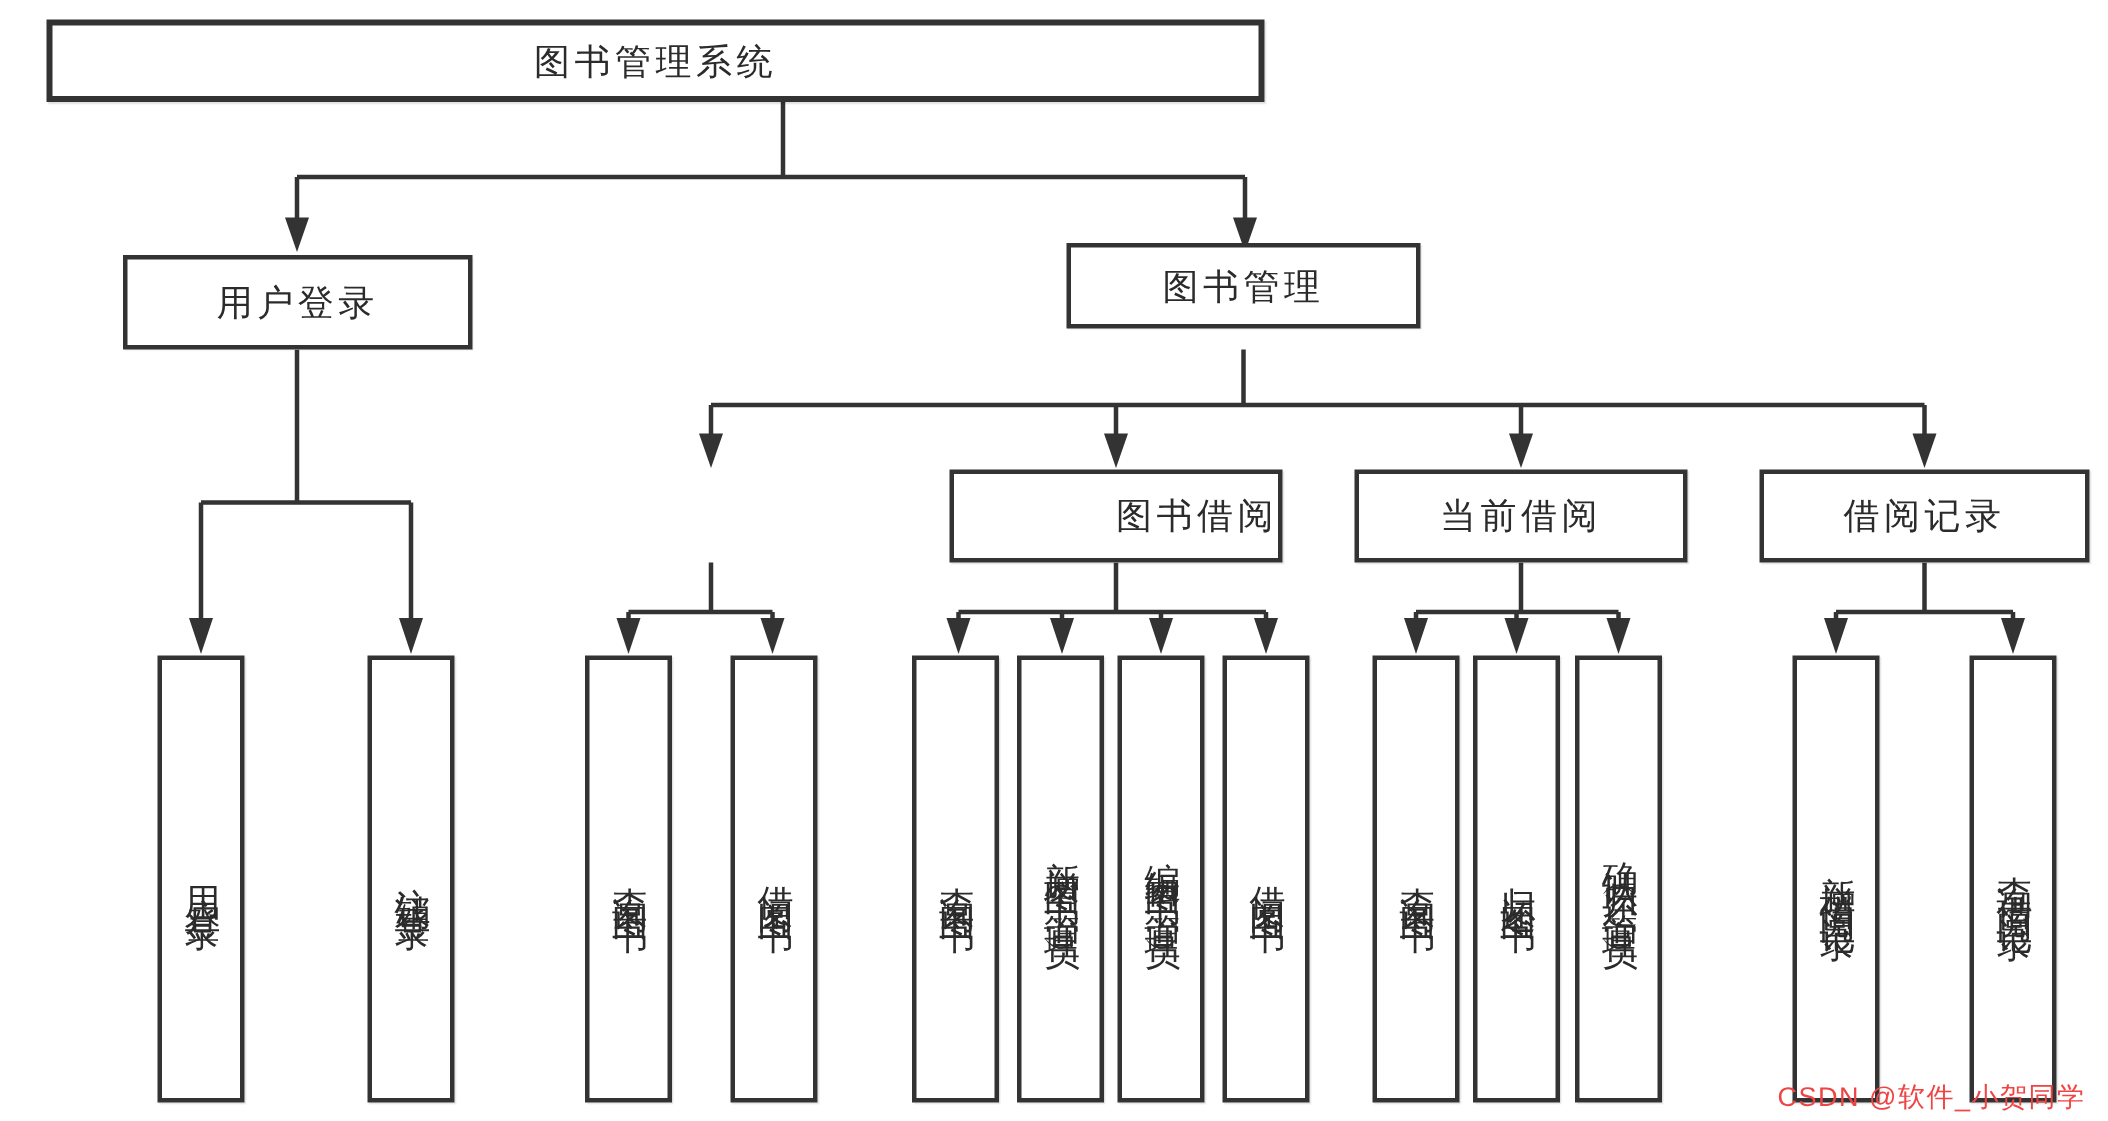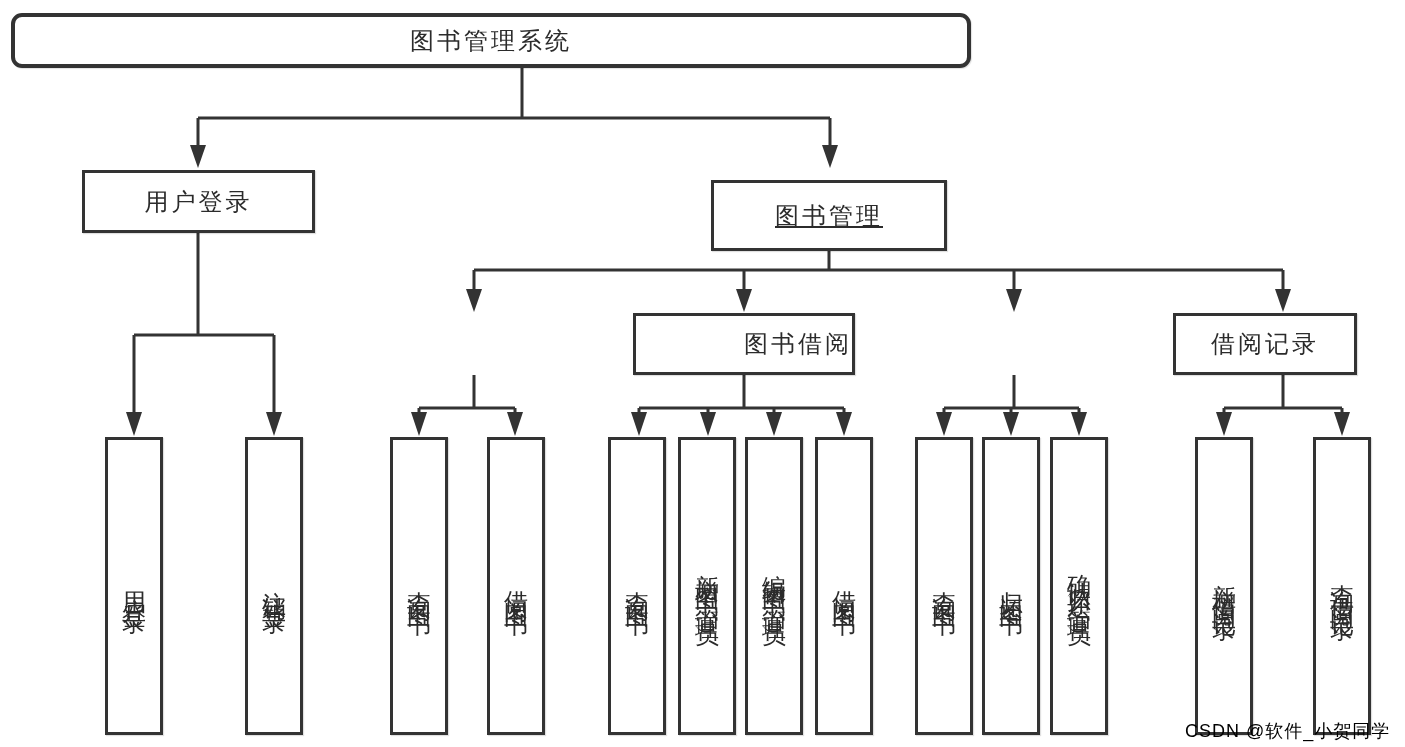--- a/index.html
+++ b/index.html
@@ -24,46 +24,46 @@
   .root{border-width:4px;}
   .vbox span{
     writing-mode:vertical-lr;
     text-orientation:mixed;
     font-size:24px;
     line-height:1.0;
     letter-spacing:7px;
     white-space:nowrap;
   }
   
-  .n-root   {left:11px;  top:13px;  width:960px; height:55px;border-radius:11px;}
+  .n-root   {left:31px;  top:13px;  width:812px; height:55px;}
   .n-login  {left:82px;  top:170px; width:233px;  height:63px;}
-  .n-mgmt   {left:711px; top:180px; width:236px;  height:71px;text-decoration:underline;}
+  .n-mgmt   {left:711px; top:162px; width:236px;  height:57px;}
   .n-newrec {left:363px; top:313px; width:222px;  height:62px;}
   .n-borrow {left:633px; top:313px; width:222px;  height:62px;justify-content:flex-end;}
   .n-current{left:903px; top:313px; width:222px;  height:62px;}
-  .n-record {left:1173px;top:313px; width:184px;  height:62px;}
+  .n-record {left:1173px;top:313px; width:220px;  height:62px;}
   
   .leaf{top:437px;width:58px;height:298px;}
   .l-1 {left:105px;}
   .l-2 {left:245px;}
   .l-3 {left:390px;}
   .l-4 {left:487px;}
   .l-5 {left:608px;}
   .l-6 {left:678px;}
   .l-7 {left:745px;}
   .l-8 {left:815px;}
   .l-9 {left:915px;}
   .l-10{left:982px;}
   .l-11{left:1050px;}
   .l-12{left:1195px;}
   .l-13{left:1313px;}
   .watermark{
     position:absolute;left:1185px;top:719px;
     font-size:18px;letter-spacing:1px;
-    color:#000000;white-space:nowrap;
+    color:#ef4444;white-space:nowrap;
   }
 </style>
 </head>
 <body>
 
 <div class="canvas">
 
   <svg class="connectors" width="1405" height="747" viewBox="0 0 1405 747" stroke="#333333" stroke-width="3" fill="#333333">
 
     <path fill="none" d="M522 66 V118 M198 118 H830 M198 118 V147 M830 118 V147"></path>
@@ -107,20 +107,23 @@
   <div class="node hbox n-login">
     <span>用户登录</span>
   </div>
   <div class="node hbox n-mgmt">
     <span>图书管理</span>
   </div>
 
   <div class="node hbox n-borrow">
     <span>图书借阅</span>
   </div>
+  <div class="node hbox n-current">
+    <span>当前借阅</span>
+  </div>
   <div class="node hbox n-record">
     <span>借阅记录</span>
   </div>
 
   <div class="node vbox leaf l-1">
     <span>用户登录</span>
   </div>
   <div class="node vbox leaf l-2">
     <span>注销登录</span>
   </div>

